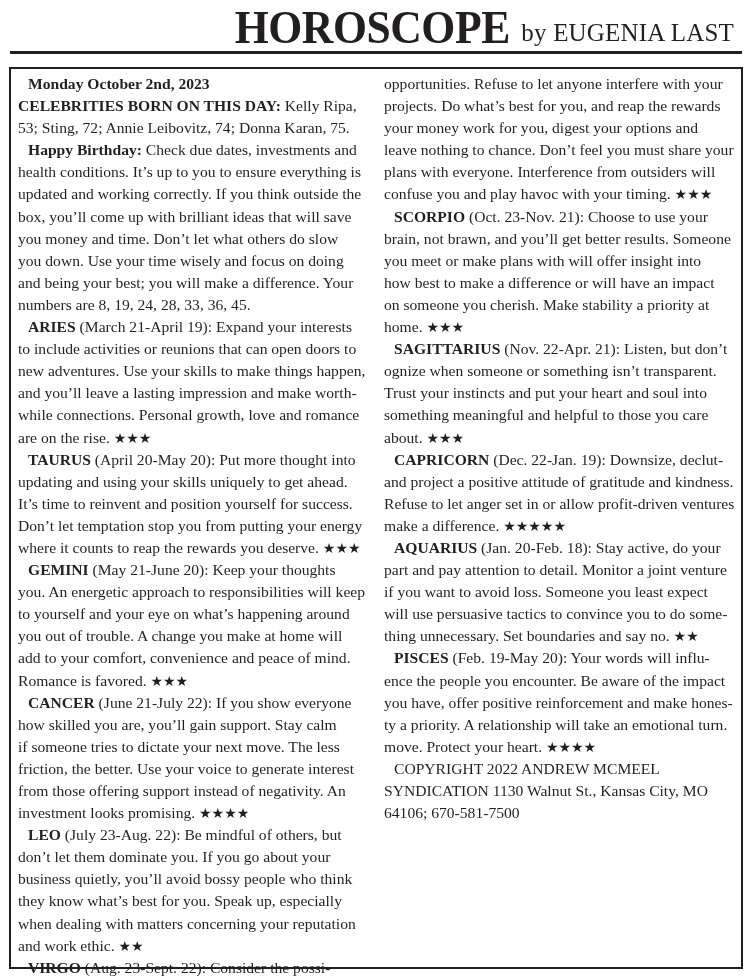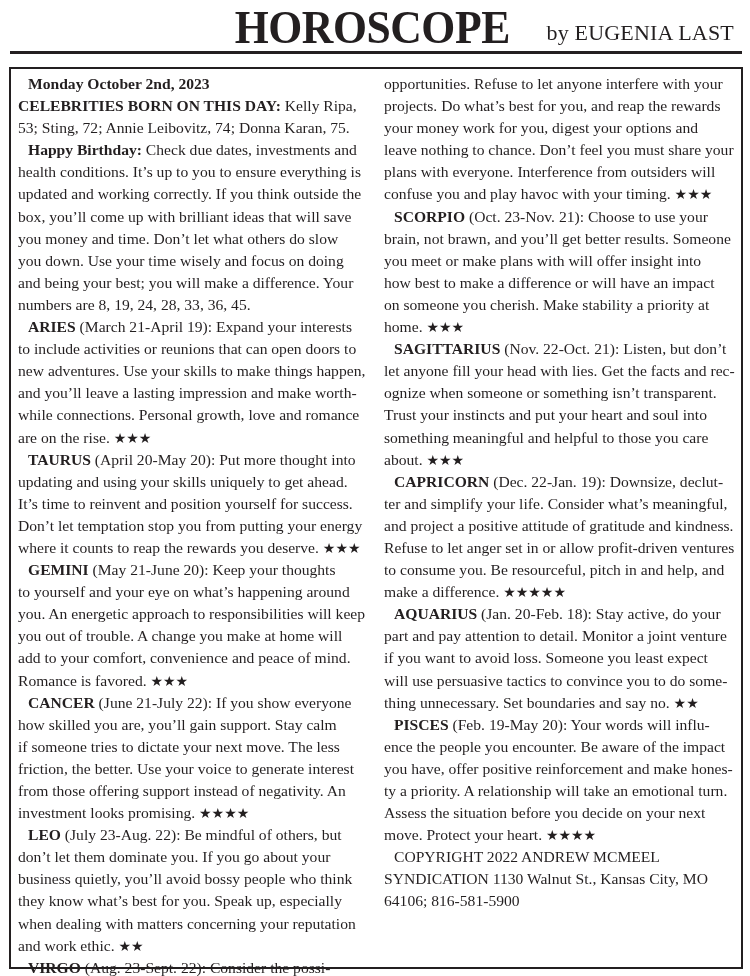--- a/index.html
+++ b/index.html
@@ -11,21 +11,21 @@
   .header {
     position: absolute; left: 0; top: 0; width: 742px; height: 52px;
   }
   .title {
     position: absolute; right: 232px; top: 2px;
     font-size: 47px; font-weight: bold; letter-spacing: -0.5px;
     line-height: 50px; transform: scaleX(0.93); transform-origin: right;
   }
   .byline {
     position: absolute; right: 8px; top: 18px;
-    font-size: 22px; line-height: 30px; letter-spacing: 0.2px;
+    font-size: 25px; line-height: 30px; letter-spacing: 0.2px;
   }
   .rule {
     position: absolute; left: 10px; top: 51px; width: 732px; height: 3px;
     background: #231f20;
   }
   .box {
     position: absolute; left: 9px; top: 67px; width: 730px; height: 898px;
     border: 2px solid #231f20;
   }
   .col {
@@ -81,22 +81,22 @@
     <div>
       <span class="ln ind"><b>TAURUS</b><span> (April 20-May 20): Put more thought into</span></span>
       <span class="ln">updating and using your skills uniquely to get ahead.</span>
       <span class="ln">It’s time to reinvent and position yourself for success.</span>
       <span class="ln">Don’t let temptation stop you from putting your energy</span>
       <span class="ln"><span>where it counts to reap the rewards you deserve. </span><span class="stars">★★★</span></span>
     </div>
 
     <div>
       <span class="ln ind"><b>GEMINI</b><span> (May 21-June 20): Keep your thoughts</span></span>
+      <span class="ln">you. An energetic approach to responsibilities will keep</span>
       <span class="ln">to yourself and your eye on what’s happening around</span>
-      <span class="ln">you. An energetic approach to responsibilities will keep</span>
       <span class="ln">you out of trouble. A change you make at home will</span>
       <span class="ln">add to your comfort, convenience and peace of mind.</span>
       <span class="ln"><span>Romance is favored. </span><span class="stars">★★★</span></span>
     </div>
 
     <div>
       <span class="ln ind"><b>CANCER</b><span> (June 21-July 22): If you show everyone</span></span>
       <span class="ln">how skilled you are, you’ll gain support. Stay calm</span>
       <span class="ln">if someone tries to dictate your next move. The less</span>
       <span class="ln">friction, the better. Use your voice to generate interest</span>
@@ -135,53 +135,49 @@
     <div>
       <span class="ln ind"><b>SCORPIO</b><span> (Oct. 23-Nov. 21): Choose to use your</span></span>
       <span class="ln">brain, not brawn, and you’ll get better results. Someone</span>
       <span class="ln">you meet or make plans with will offer insight into</span>
       <span class="ln">how best to make a difference or will have an impact</span>
       <span class="ln">on someone you cherish. Make stability a priority at</span>
       <span class="ln"><span>home. </span><span class="stars">★★★</span></span>
     </div>
 
     <div>
-      <span class="ln ind"><b>SAGITTARIUS</b><span> (Nov. 22-Oct. 21): Listen, but don’t</span></span>
-      <span class="ln">let anyone fill your head with lies. Get the facts and rec-</span>
+      <span class="ln ind"><b>SAGITTARIUS</b><span> (Nov. 22-Apr. 21): Listen, but don’t</span></span>
       <span class="ln">ognize when someone or something isn’t transparent.</span>
       <span class="ln">Trust your instincts and put your heart and soul into</span>
       <span class="ln">something meaningful and helpful to those you care</span>
       <span class="ln"><span>about. </span><span class="stars">★★★</span></span>
     </div>
 
     <div>
       <span class="ln ind"><b>CAPRICORN</b><span> (Dec. 22-Jan. 19): Downsize, declut-</span></span>
-      <span class="ln">ter and simplify your life. Consider what’s meaningful,</span>
       <span class="ln">and project a positive attitude of gratitude and kindness.</span>
       <span class="ln">Refuse to let anger set in or allow profit-driven ventures</span>
-      <span class="ln">to consume you. Be resourceful, pitch in and help, and</span>
       <span class="ln"><span>make a difference. </span><span class="stars">★★★★★</span></span>
     </div>
 
     <div>
       <span class="ln ind"><b>AQUARIUS</b><span> (Jan. 20-Feb. 18): Stay active, do your</span></span>
       <span class="ln">part and pay attention to detail. Monitor a joint venture</span>
       <span class="ln">if you want to avoid loss. Someone you least expect</span>
       <span class="ln">will use persuasive tactics to convince you to do some-</span>
       <span class="ln"><span>thing unnecessary. Set boundaries and say no. </span><span class="stars">★★</span></span>
     </div>
 
     <div>
       <span class="ln ind"><b>PISCES</b><span> (Feb. 19-May 20): Your words will influ-</span></span>
       <span class="ln">ence the people you encounter. Be aware of the impact</span>
       <span class="ln">you have, offer positive reinforcement and make hones-</span>
       <span class="ln">ty a priority. A relationship will take an emotional turn.</span>
-      <span class="ln">Assess the situation before you decide on your next</span>
       <span class="ln"><span>move. Protect your heart. </span><span class="stars">★★★★</span></span>
     </div>
 
     <div>
       <span class="ln ind">COPYRIGHT 2022 ANDREW MCMEEL</span>
       <span class="ln">SYNDICATION 1130 Walnut St., Kansas City, MO</span>
-      <span class="ln">64106; 816-581-5900</span>
+      <span class="ln">64106; 670-581-7500</span>
     </div>
   </div>
 </div>
 
 </body></html>

